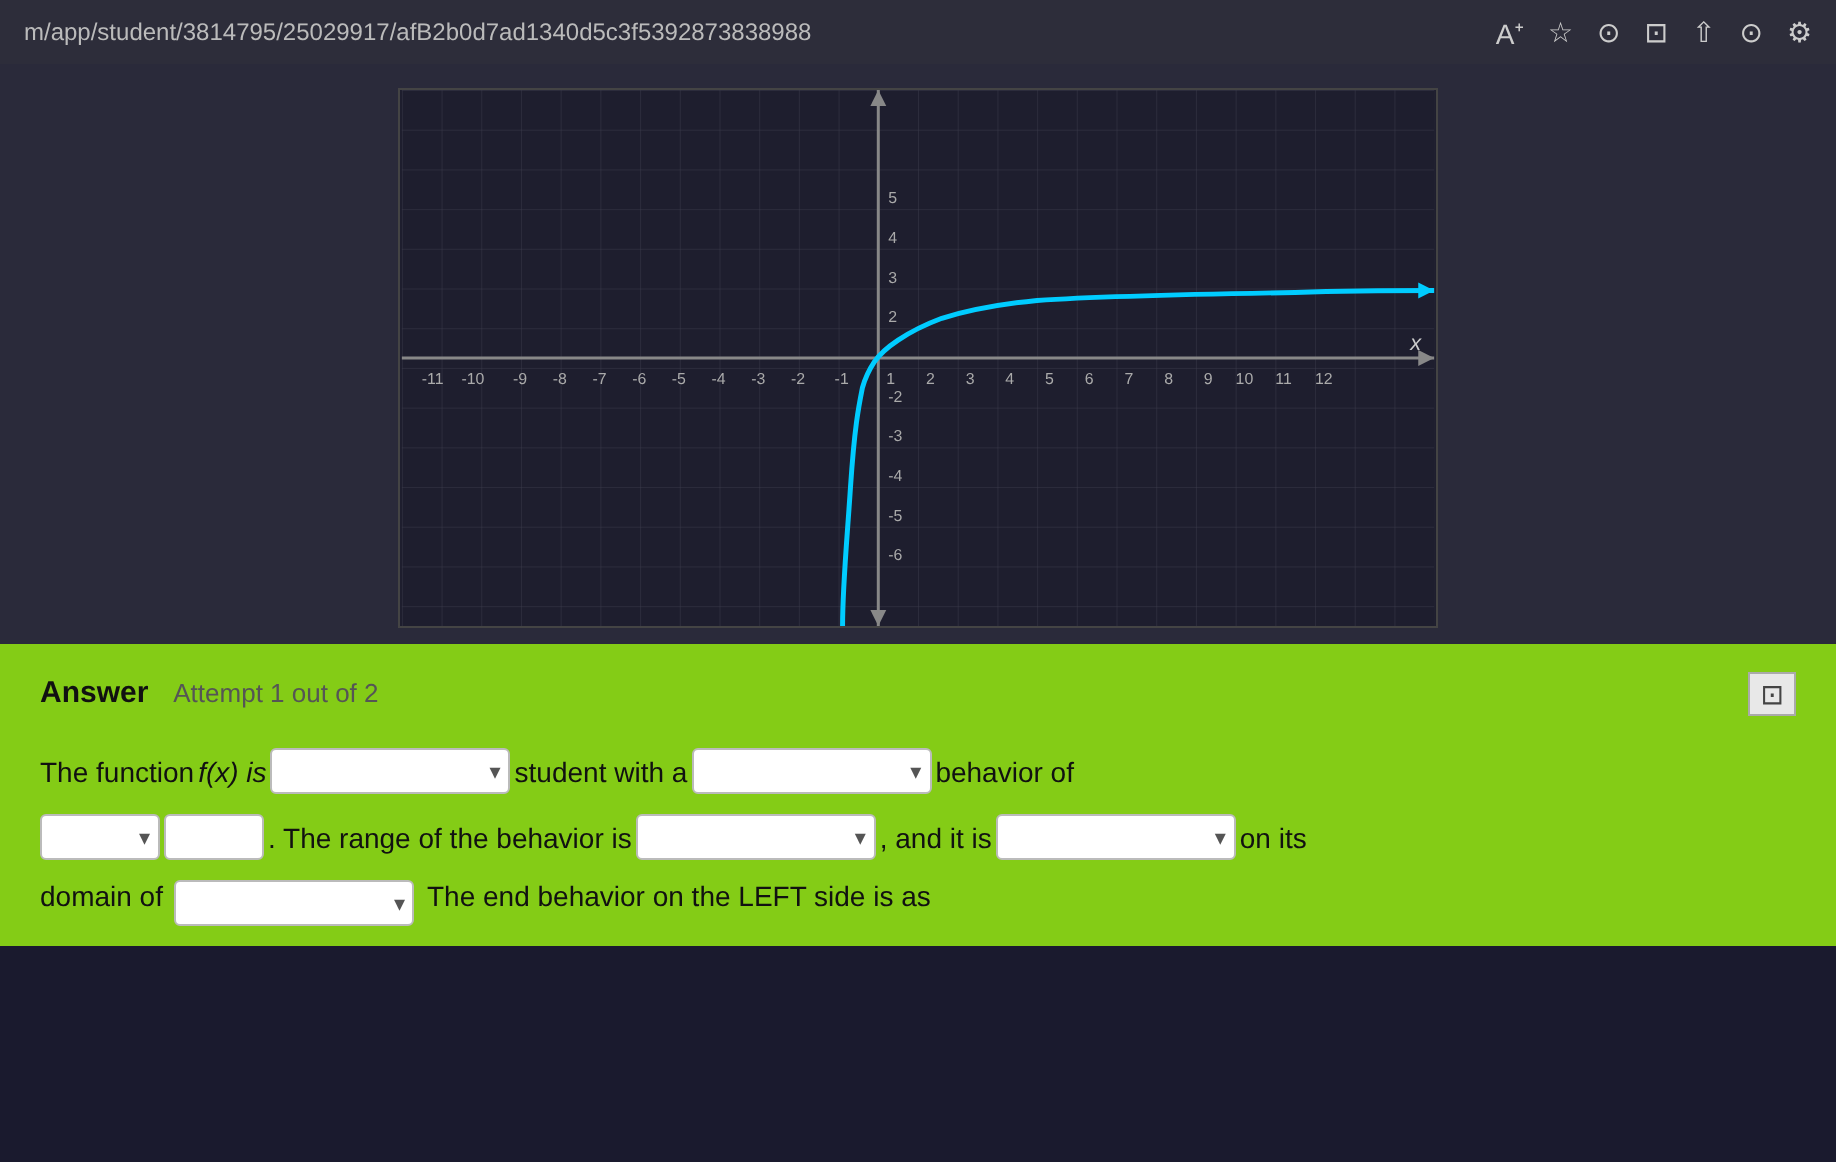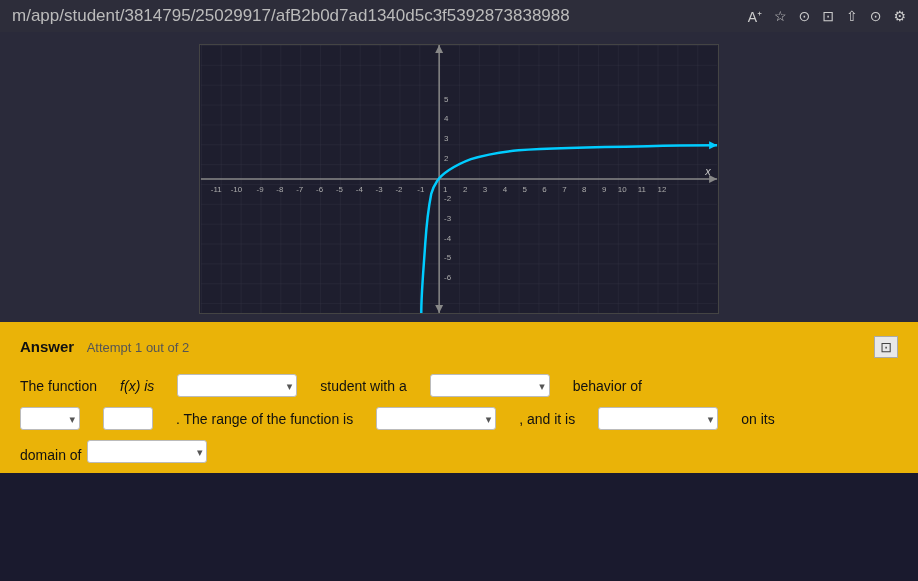--- a/index.html
+++ b/index.html
@@ -15,21 +15,21 @@
     
     .top-bar {
       background: #2d2d3a;
       padding: 6px 12px;
       display: flex;
       align-items: center;
       justify-content: space-between;
       height: 32px;
     }
     .top-bar-url {
-      font-size: 17px;
+      font-size: 12px;
       color: #bbb;
     }
     .top-bar-icons {
       display: flex;
       gap: 12px;
       align-items: center;
     }
     .top-bar-icon {
       font-size: 14px;
       color: #ccc;
@@ -41,21 +41,21 @@
       background: #2a2a3a;
       display: flex;
       justify-content: center;
       align-items: center;
       padding: 10px 0 6px 0;
       height: 290px;
     }
 
     
     .answer-section {
-      background: #eab308;
+      background: #84cc16;
       color: #111;
       padding: 14px 20px 10px 20px;
       flex: 1;
     }
     .answer-header {
       display: flex;
       align-items: center;
       justify-content: space-between;
       margin-bottom: 16px;
     }
@@ -76,21 +76,21 @@
       border: 1px solid #aaa;
       padding: 2px 5px;
       background: #e8e8e8;
     }
 
     
     .answer-row {
       display: flex;
       align-items: center;
       flex-wrap: wrap;
-      gap: 23px;
+      gap: 2px;
       margin-bottom: 10px;
       font-size: 14px;
       color: #111;
     }
     .static-text {
       font-size: 14px;
       color: #111;
     }
     .italic-f {
       font-style: italic;
@@ -128,21 +128,21 @@
       background: #fff;
       border-radius: 3px;
       padding: 3px 6px;
       font-size: 13px;
       color: #111;
       width: 50px;
     }
 
     .domain-row {
       display: flex;
-      align-items: flex-end;
+      align-items: flex-start;
       gap: 6px;
       font-size: 14px;
       color: #111;
     }
   </style>
 </head>
 <body>
 
 <div class="top-bar">
   <span class="top-bar-url">m/app/student/3814795/25029917/afB2b0d7ad1340d5c3f5392873838988</span>
@@ -262,21 +262,21 @@
 
   <div class="answer-row">
     <div class="select-wrapper">
       <select class="dropdown-select" style="min-width:60px;">
         <option value=""></option>
         <option value="x=">x =</option>
         <option value="y=">y =</option>
       </select>
     </div>
     <input type="text" class="small-input" placeholder="" style="">
-    <span class="static-text">. The range of the function is</span>
+    <span class="static-text">. The range of the behavior is</span>
     <div class="select-wrapper">
       <select class="dropdown-select">
         <option value=""></option>
         <option value="all reals">all reals</option>
         <option value="y &gt; 0">y &gt; 0</option>
         <option value="y &lt; 0">y &lt; 0</option>
       </select>
     </div>
     <span class="static-text">, and it is</span>
     <div class="select-wrapper">
@@ -292,14 +292,15 @@
   <div class="domain-row">
     <span class="static-text">domain of</span>
     <div class="select-wrapper">
       <select class="dropdown-select">
         <option value=""></option>
         <option value="all reals">all reals</option>
         <option value="x &gt; -1">x &gt; -1</option>
         <option value="x &gt; 0">x &gt; 0</option>
       </select>
     </div>
+    <span class="static-text">The end behavior on the LEFT side is as</span>
   </div>
 </div>
 
 </body></html>

